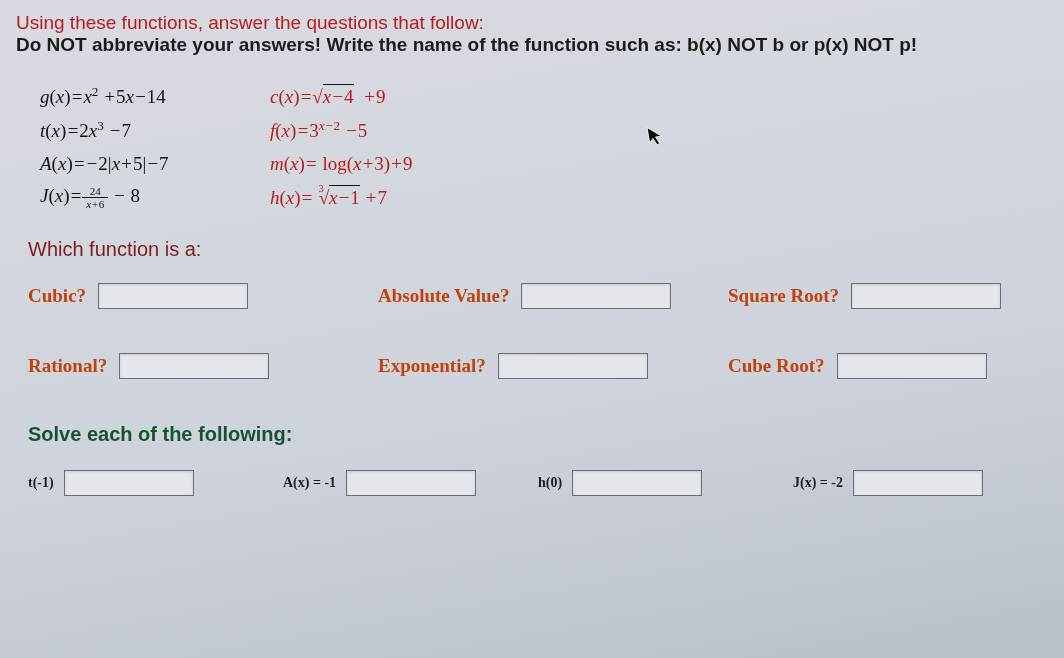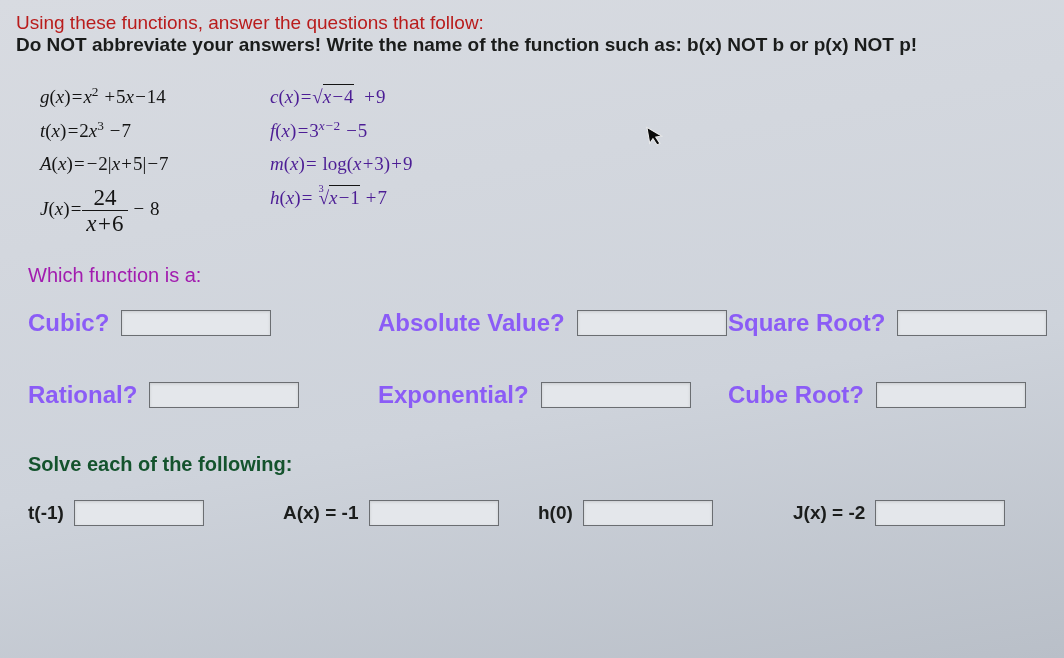--- a/index.html
+++ b/index.html
@@ -36,41 +36,41 @@
     width: 230px;
     font-family: "Times New Roman", serif;
     font-size: 19px;
     font-style: italic;
     color: #141414;
   }
   .func-col2 {
     font-family: "Times New Roman", serif;
     font-size: 19px;
     font-style: italic;
-    color: #4c1d95;
+    color: #b91c1c;
   }
   sup { font-size: 0.7em; }
   .sqrt-sym { font-style: normal; }
   .sqrt-bar { border-top: 1px solid #141414; padding-top:1px; display:inline-block; }
-  .frac { display:inline-block; vertical-align: middle; text-align:center; font-size:23px; line-height:1.1;}
+  .frac { display:inline-block; vertical-align: middle; text-align:center; font-size:11px; line-height:1.1;}
   .frac .num { display:block; border-bottom:1px solid #141414; padding:0 4px;}
   .frac .den { display:block; padding:0 4px;}
   .abs::before, .abs::after { content:"|"; font-style:normal; }
   .cursor {
     position: absolute;
     left: 648px;
     top: 125px;
     font-size: 18px;
     color: #0a0a0a;
     transform: rotate(-10deg);
   }
   .section-head {
     font-size: 20px;
     font-weight: 400;
-    color: #a21caf;
+    color: #7f1d1d;
     margin: 8px 0 22px 12px;
   }
   .section-head2 {
     font-size: 20px;
     font-weight: 700;
     color: #14532d;
     margin: 24px 0 24px 12px;
   }
   .qrow {
     display: flex;
@@ -78,41 +78,43 @@
     margin-bottom: 44px;
     padding-left: 12px;
   }
   .qcell {
     display: flex;
     align-items: center;
     width: 350px;
   }
   .qcell.last { width: auto; }
   .qlabel {
-    font-size: 24px;
-    font-weight: 700;
-    color: #8b5cf6;
+    font-size: 19px;
+    font-weight: 700;
+    color: #c2410c;
     margin-right: 12px;
+    font-family: Liberation Serif, serif;
   }
   .solve-row {
     display: flex;
     align-items: center;
     padding-left: 12px;
   }
   .scell {
     display: flex;
     align-items: center;
     width: 266px;
   }
   .slabel {
-    font-size: 19px;
+    font-size: 14px;
     font-weight: 700;
     color: #1b1d1c;
     margin-right: 10px;
     white-space: nowrap;
+    font-family: Liberation Serif, serif;
   }
   input.ans {
     height: 26px;
     width: 150px;
     border: 1px solid #6b6e72;
     background: #e4e7eb;
     box-shadow: inset 0 1px 3px rgba(0,0,0,0.12);
     padding: 2px 6px;
     font-size: 15px;
     box-sizing: border-box;

